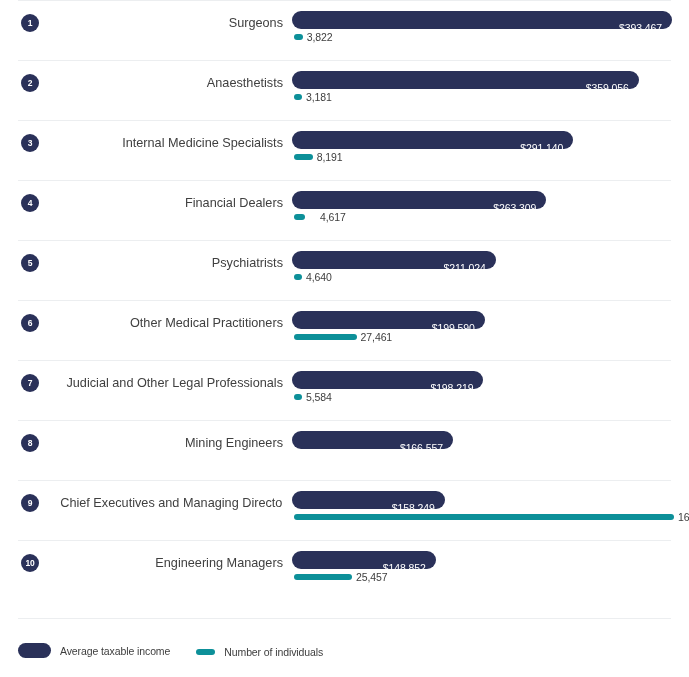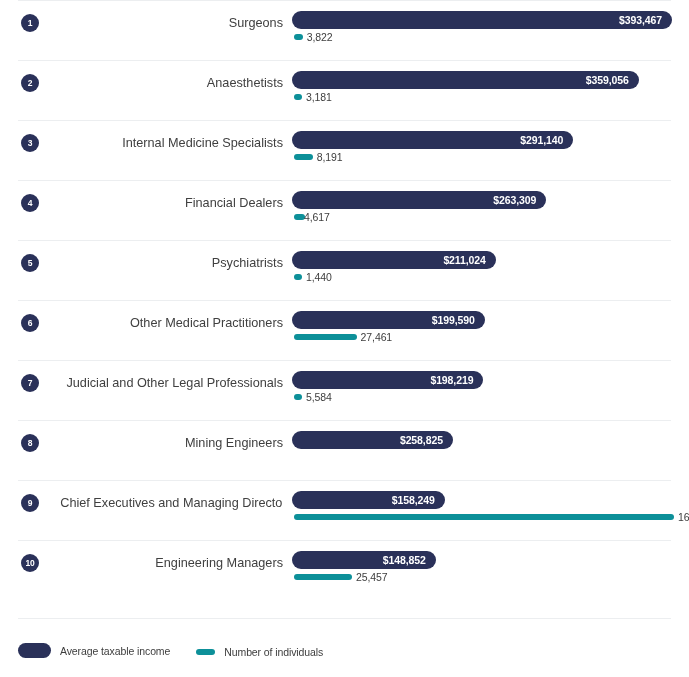--- a/index.html
+++ b/index.html
@@ -93,25 +93,25 @@
     left: 0;
     top: 0;
     height: 18px;
     border-radius: 9px;
     background: #2a3159;
     box-sizing: border-box;
   }
   .income-value {
     position: absolute;
     right: 10px;
-    top: 0;
+    top: 8px;
     height: 26px;
     line-height: 18px;
     font-size: 10.5px;
-    font-weight: bold;
+    font-weight: normal;
     color: #ffffff;
     white-space: nowrap;
     letter-spacing: -0.1px;
   }
 
   .count-wrap {
     position: relative;
     height: 16px;
   }
   .count-bar {
@@ -233,36 +233,36 @@
         <div class="rank-badge">4</div>
         <div class="cat-label">Financial Dealers</div>
         <div class="bars">
           <div class="income-wrap">
             <div class="income-bar" style="width:254.3px">
               <span class="income-value">$263,309</span>
             </div>
           </div>
           <div class="count-wrap">
             <div class="count-bar" style="width:10.5px"></div>
-            <span class="count-value" style="left:12px">4,617</span>
+            <span class="count-value" style="left:28px">4,617</span>
           </div>
         </div>
       </div>
       <div class="row">
         <div class="rank-badge">5</div>
         <div class="cat-label">Psychiatrists</div>
         <div class="bars">
           <div class="income-wrap">
             <div class="income-bar" style="width:203.8px">
               <span class="income-value">$211,024</span>
             </div>
           </div>
           <div class="count-wrap">
             <div class="count-bar" style="width:8.0px"></div>
-            <span class="count-value" style="left:14.0px">1,440</span>
+            <span class="count-value" style="left:14.0px">4,640</span>
           </div>
         </div>
       </div>
       <div class="row">
         <div class="rank-badge">6</div>
         <div class="cat-label">Other Medical Practitioners</div>
         <div class="bars">
           <div class="income-wrap">
             <div class="income-bar" style="width:192.8px">
               <span class="income-value">$199,590</span>
@@ -288,21 +288,21 @@
             <span class="count-value" style="left:14.0px">5,584</span>
           </div>
         </div>
       </div>
       <div class="row">
         <div class="rank-badge">8</div>
         <div class="cat-label">Mining Engineers</div>
         <div class="bars">
           <div class="income-wrap">
             <div class="income-bar" style="width:160.9px">
-              <span class="income-value">$258,825</span>
+              <span class="income-value">$166,557</span>
             </div>
           </div>
         </div>
       </div>
       <div class="row">
         <div class="rank-badge">9</div>
         <div class="cat-label">Chief Executives and Managing Directors</div>
         <div class="bars">
           <div class="income-wrap">
             <div class="income-bar" style="width:152.8px">

